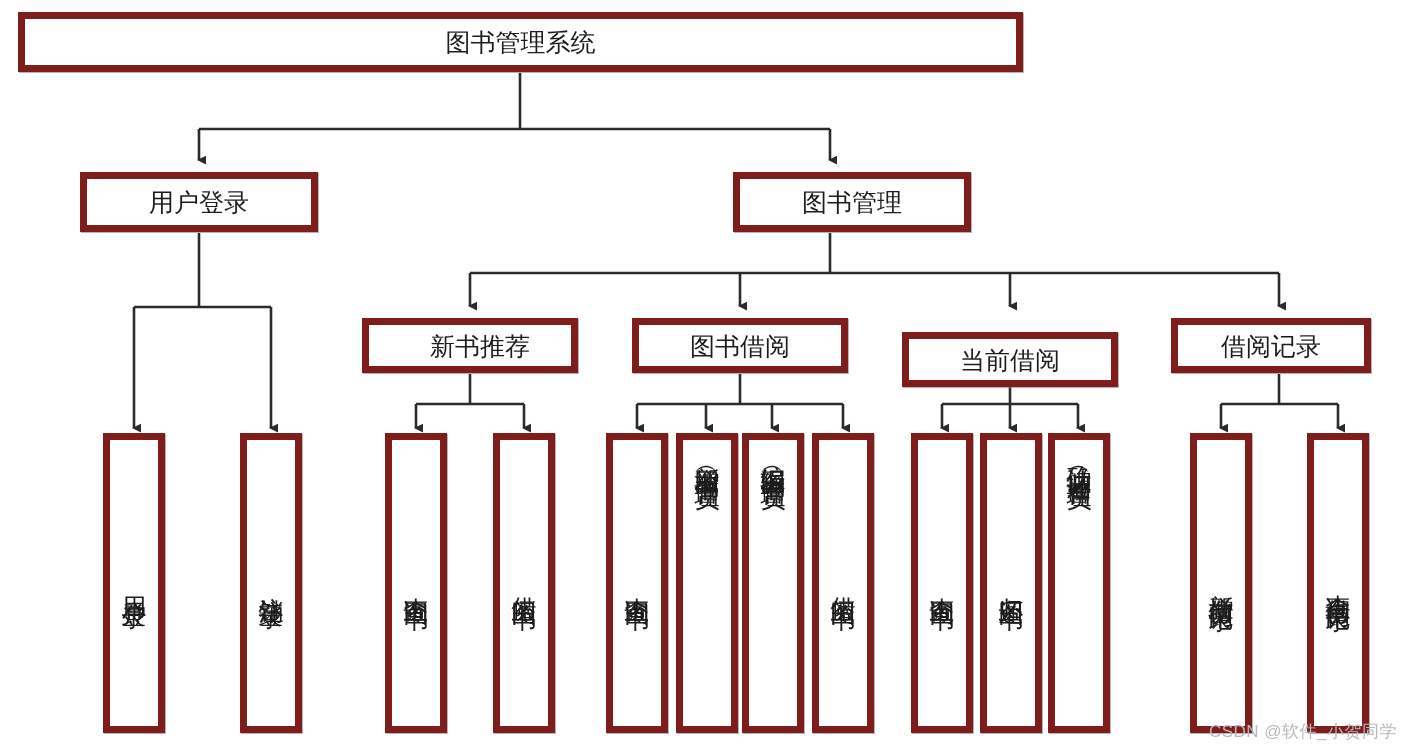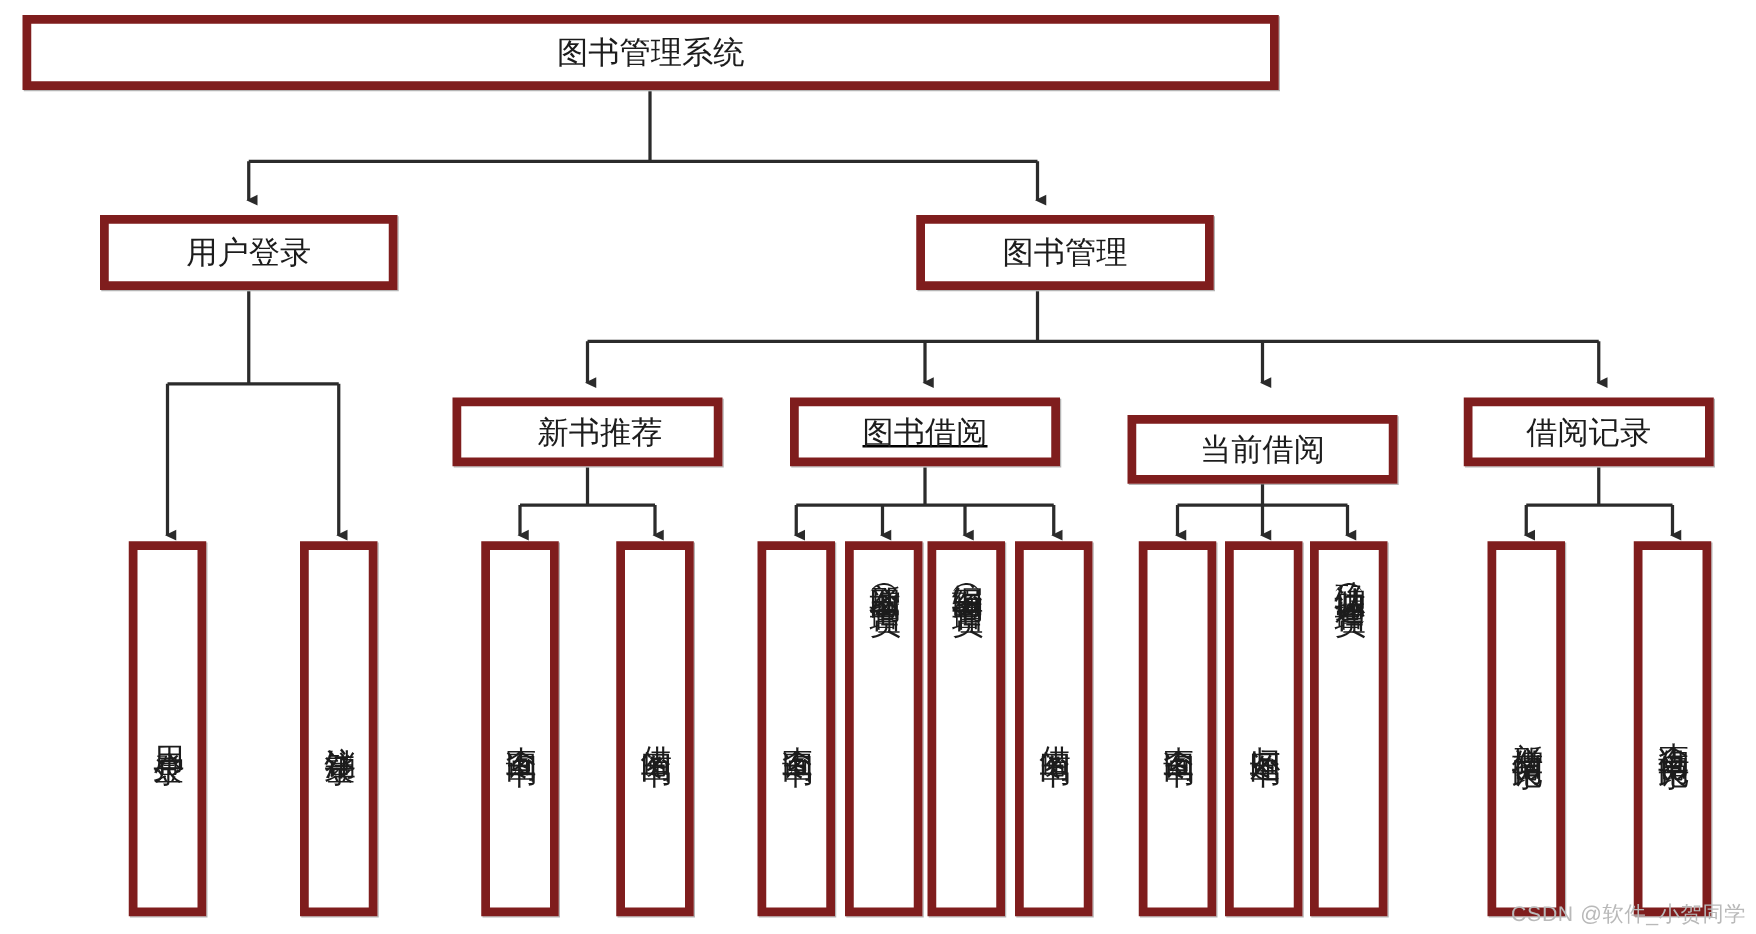--- a/index.html
+++ b/index.html
@@ -139,21 +139,21 @@
   </div>
 
   <div class="node horizontal" style="left:710px; top:172px; width:238px; height:60px;margin-left:23px;">
     <span class="label">图书管理</span>
   </div>
 
   <div class="node horizontal" style="left:362px; top:318px; width:216px; height:55px;padding-left:20px;">
     <span class="label">新书推荐</span>
   </div>
 
-  <div class="node horizontal" style="left:632px; top:318px; width:216px; height:55px;text-decoration:underline;">
+  <div class="node horizontal" style="left:632px; top:318px; width:216px; height:55px;">
     <span class="label">图书借阅</span>
   </div>
 
   <div class="node horizontal" style="left:902px; top:332px; width:216px; height:55px;">
     <span class="label">当前借阅</span>
   </div>
 
   <div class="node horizontal" style="left:1171px; top:318px; width:200px; height:55px;">
     <span class="label">借阅记录</span>
   </div>

